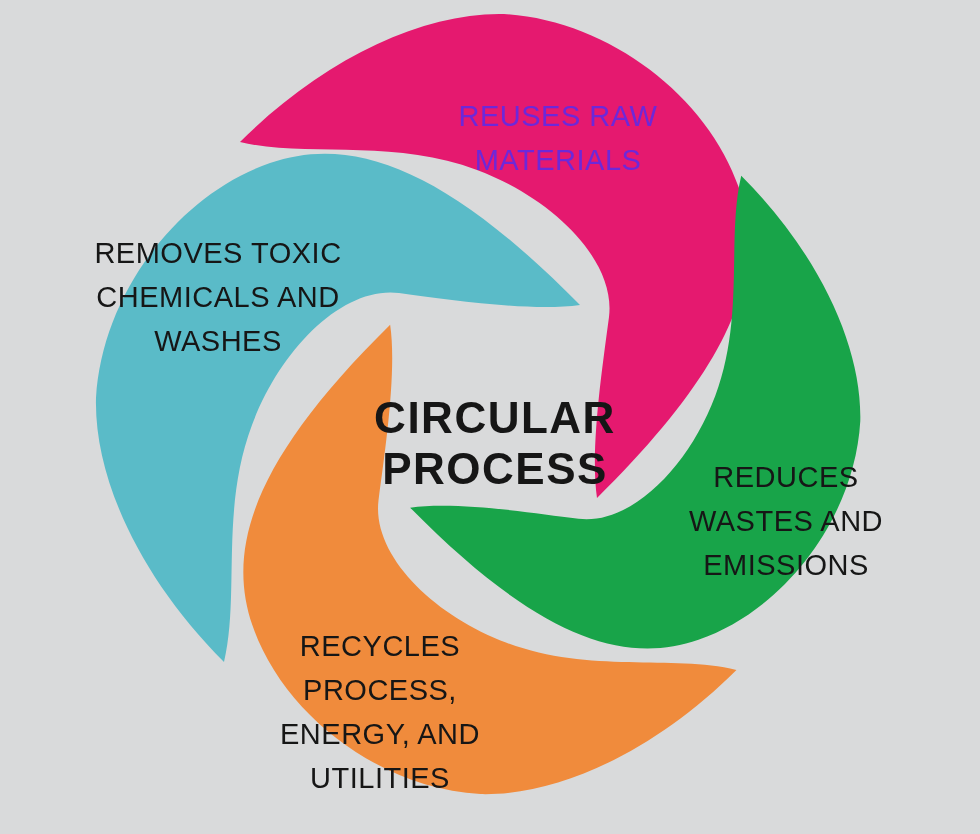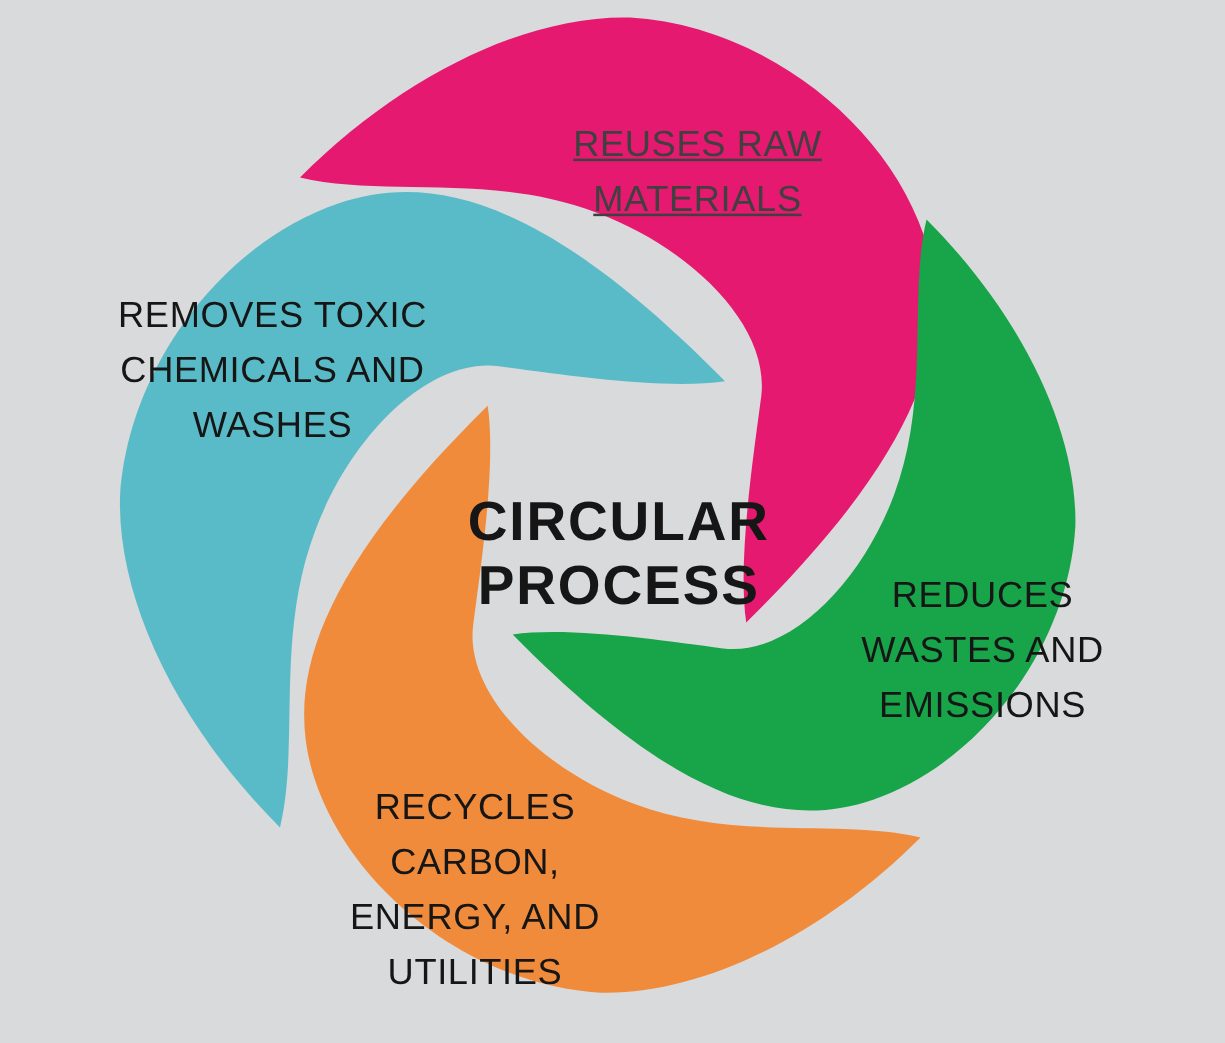--- a/index.html
+++ b/index.html
@@ -50,29 +50,29 @@
       <path d="M -252 -268 C -170 -350, -70 -398, 12 -396 C 115 -390, 215 -315, 247 -222 C 276 -138, 240 -45, 105 88 C 98 40, 110 -40, 117 -93 C 124 -150, 60 -212, -15 -240 C -100 -272, -185 -252, -252 -268 Z" fill="#E5196F"></path>
       <path transform="rotate(90) scale(0.93)" d="M -252 -268 C -170 -350, -70 -398, 12 -396 C 115 -390, 215 -315, 247 -222 C 276 -138, 240 -45, 105 88 C 98 40, 110 -40, 117 -93 C 124 -150, 60 -212, -15 -240 C -100 -272, -185 -252, -252 -268 Z" fill="#18A449"></path>
       <path transform="rotate(180) scale(0.97)" d="M -252 -268 C -170 -350, -70 -398, 12 -396 C 115 -390, 215 -315, 247 -222 C 276 -138, 240 -45, 105 88 C 98 40, 110 -40, 117 -93 C 124 -150, 60 -212, -15 -240 C -100 -272, -185 -252, -252 -268 Z" fill="#F08B3C"></path>
       <path transform="rotate(270)" d="M -252 -268 C -170 -350, -70 -398, 12 -396 C 115 -390, 215 -315, 247 -222 C 276 -138, 240 -45, 105 88 C 98 40, 110 -40, 117 -93 C 124 -150, 60 -212, -15 -240 C -100 -272, -185 -252, -252 -268 Z" fill="#5ABBC8"></path>
     </g>
   </svg>
 
   <div class="label label-title" style="color: rgb(22, 22, 22); margin-top: 36px;">CIRCULAR
 PROCESS</div>
 
-  <div class="label label-reuses" style="color: #404040; text-decoration: underline;">REUSES RAW
+  <div class="label label-reuses" style="color: #6d28d9;">REUSES RAW
 MATERIALS</div>
 
   <div class="label label-reduces" style="color: rgb(22, 22, 22);">REDUCES
 WASTES AND
 EMISSIONS</div>
 
   <div class="label label-recycles" style="color: rgb(22, 22, 22);">RECYCLES
-CARBON,
+PROCESS,
 ENERGY, AND
 UTILITIES</div>
 
   <div class="label label-removes" style="color: rgb(22, 22, 22);">REMOVES TOXIC
 CHEMICALS AND
 WASHES</div>
 
 </div>
 
 </body></html>

